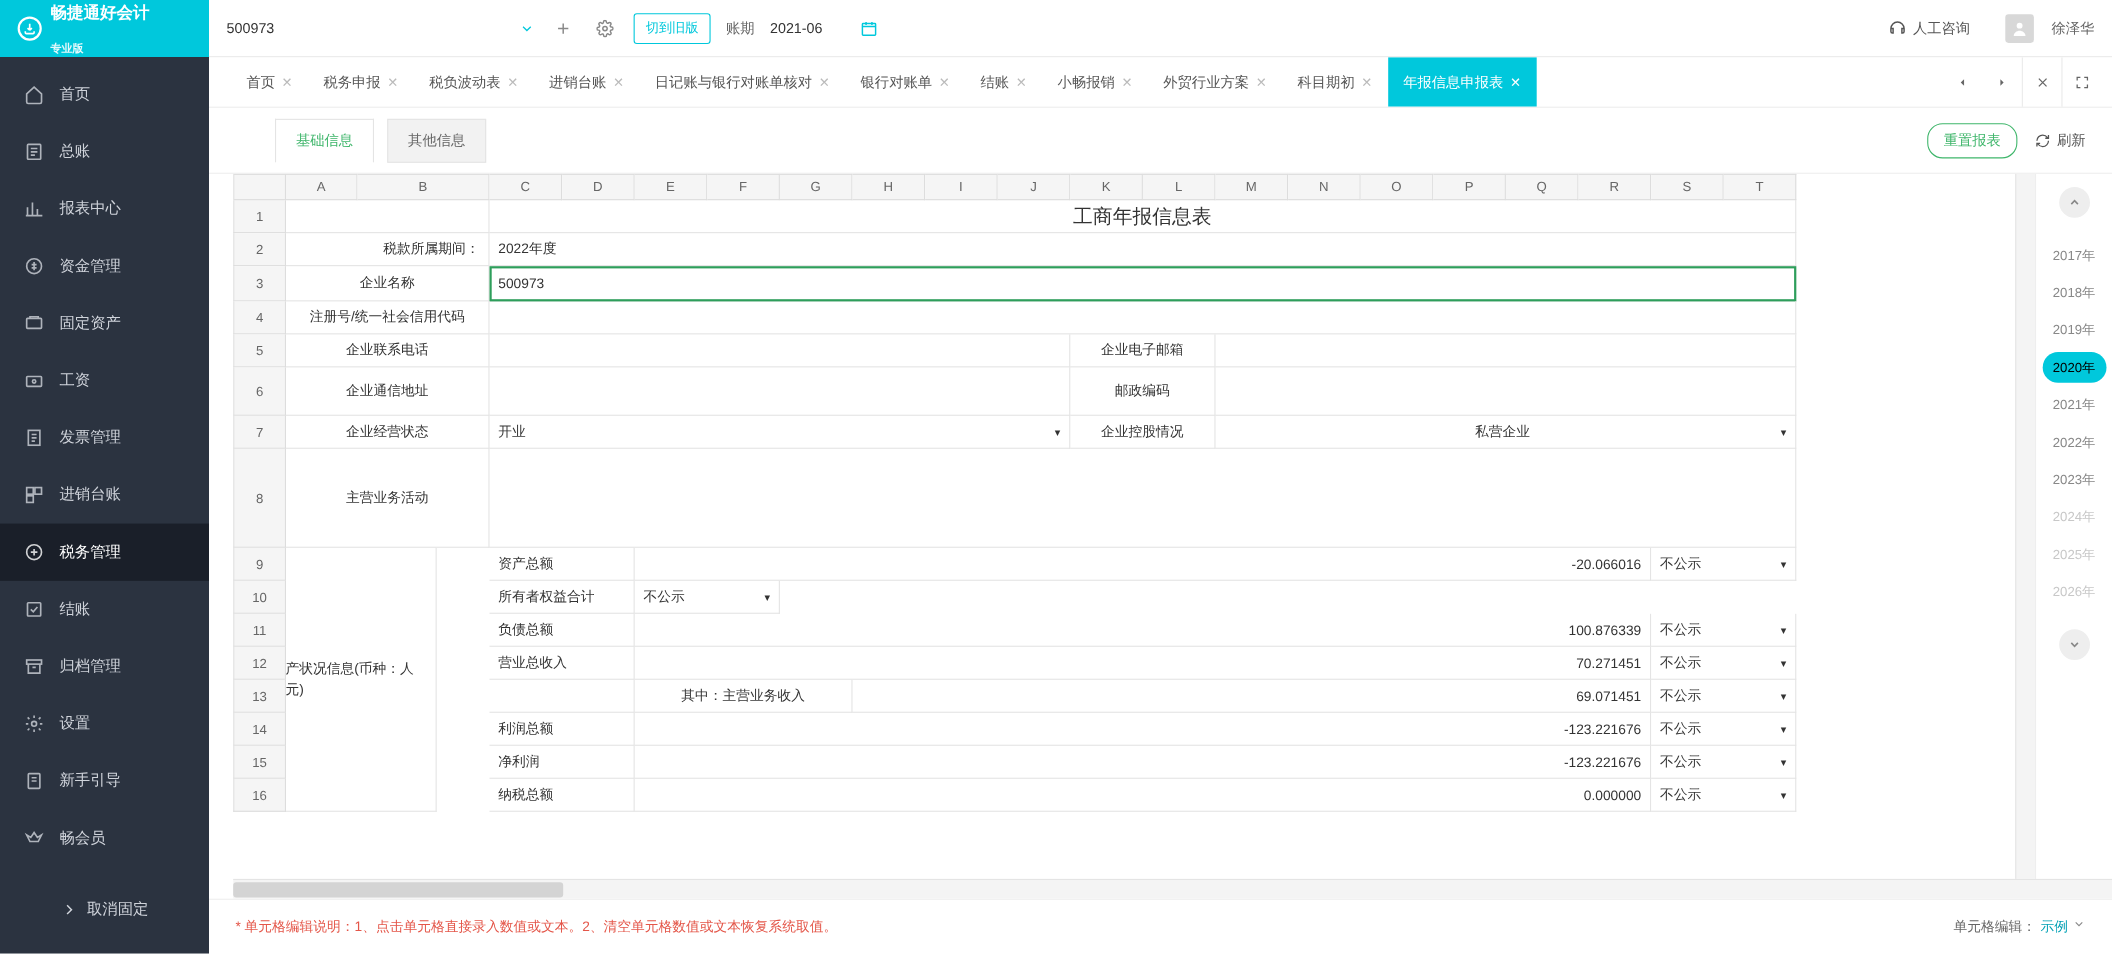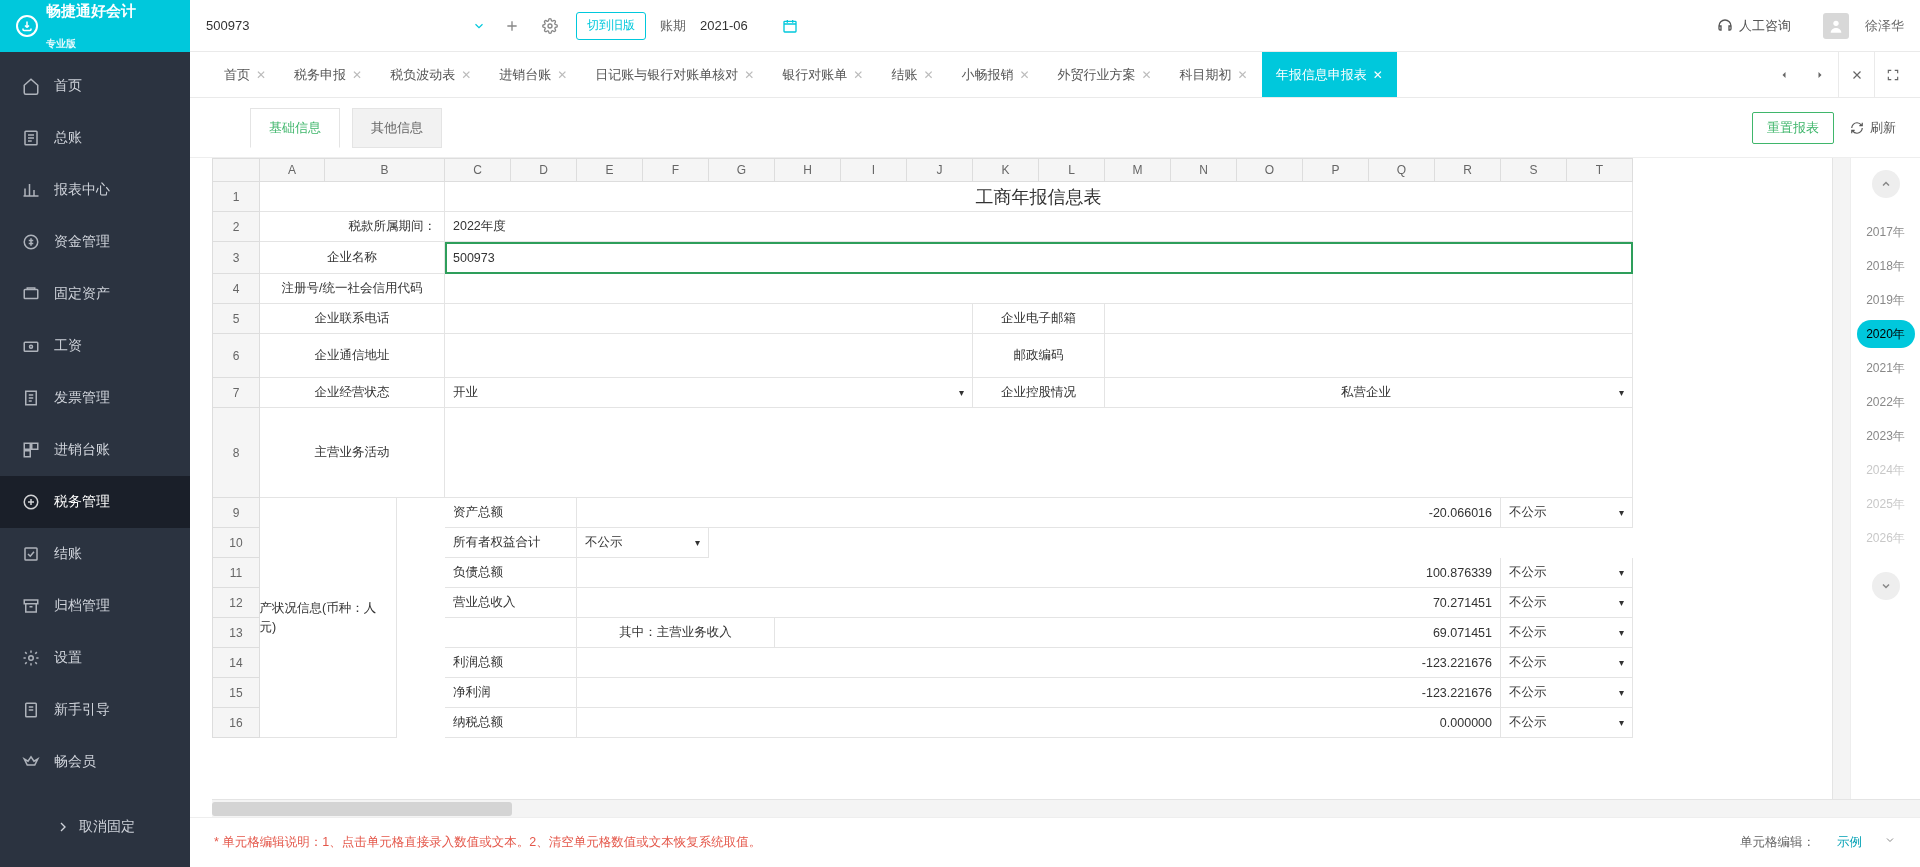--- a/index.html
+++ b/index.html
@@ -45,21 +45,21 @@
 .tabs-ctrl { width:36px; height:46px; display:flex; align-items:center; justify-content:center; color:#666; cursor:pointer; }
 .tabs-ctrl.border { border-left:1px solid #eaeaea; }
 
 
 .content { flex:1; display:flex; flex-direction:column; padding: 0; overflow:hidden; background:#fff; }
 .page-header { height:60px; display:flex; align-items:center; padding:0 24px; border-bottom:1px solid #eee; }
 .inner-tabs { display:flex; gap:12px;margin-left:36px; }
 .inner-tab { padding: 10px 18px; background:#f2f2f2; color:#666; cursor:pointer; font-size:13px; border:1px solid #e4e4e4; }
 .inner-tab.active { background:#fff; color:#3fb66b; border-bottom-color:#fff; }
 .header-actions { margin-left:auto; display:flex; align-items:center; gap:16px; }
-.reset-btn { height:32px; padding:0 14px; border:1px solid #3fb66b; color:#3fb66b; background:#fff; border-radius:2px; cursor:pointer; font-size:13px; }
+.reset-btn { height:32px; padding:0 14px; border:1px solid #3fb66b; color:#3fb66b; background:#fff; border-radius:14px; cursor:pointer; font-size:13px; }
 .refresh { display:flex; align-items:center; gap:6px; color:#555; cursor:pointer; }
 
 
 .sheet-wrap { flex:1; display:flex; overflow:hidden; position:relative; }
 .sheet { flex:1; overflow:auto; margin: 0 0 14px 22px; }
 .col-headers { display:flex; position:sticky; top:0; z-index:2; }
 .corner { width:48px; height:24px; background:#f5f5f5; border:1px solid #ddd; position:sticky; left:0; z-index:3; }
 .ch { height:24px; background:#f5f5f5; border:1px solid #ddd; border-left:none; display:flex; align-items:center; justify-content:center; color:#666; font-size:12px; }
 .rows { }
 .row { display:flex; }
@@ -78,21 +78,21 @@
 .year-rail { width:70px; border-left:1px solid #eee; display:flex; flex-direction:column; align-items:center; padding:12px 0; gap:4px; }
 .year-arrow { width:28px; height:28px; background:#eee; border-radius:50%; display:flex; align-items:center; justify-content:center; color:#888; cursor:pointer; margin-bottom:10px; }
 .year-arrow.bottom { margin-top:10px; margin-bottom:0; }
 .year-item { width:58px; height:28px; display:flex; align-items:center; justify-content:center; color:#888; font-size:12px; cursor:pointer; border-radius:14px; margin:6px 0; }
 .year-item.active { background:#00c8dc; color:#000000; }
 .year-item.dim { color:#c8c8c8; }
 
 
 .footer-note { height:50px; border-top:1px solid #eee; display:flex; align-items:center; padding:0 24px; justify-content:space-between; font-size:12.5px; }
 .note-text { color:#e45649; }
-.example { color:#666; display:flex; align-items:flex-start; gap:22px;font-family:Liberation Serif, serif; }
+.example { color:#666; display:flex; align-items:flex-start; gap:4px;font-family:Liberation Serif, serif; }
 .example a { color:#00a0b4; cursor:pointer; }
 
 svg { display:block; }
 </style>
 </head>
 <body>
 
 <div class="app">
 
   <div class="sidebar">

